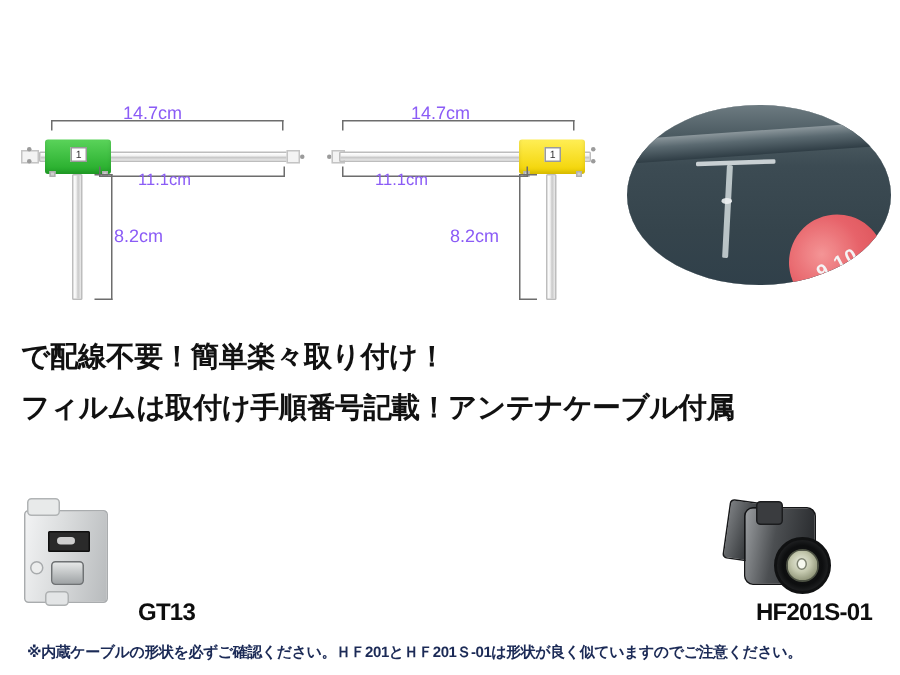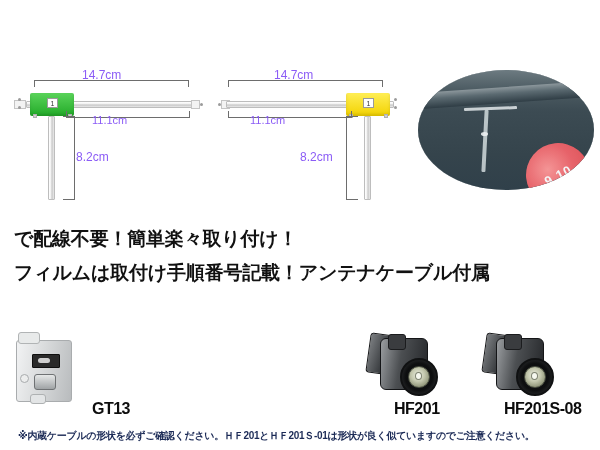--- a/index.html
+++ b/index.html
@@ -430,40 +430,29 @@
         <div class="conn-body" style="left:22px; top:26px; width:12px; height:5px; background:#cfcfcf;"></div>
         <div class="conn-body" style="left:18px; top:42px; width:22px; height:16px; background:linear-gradient(180deg,#e6e8e8,#9fa3a5); border:1px solid #6f7274;"></div>
         <div class="conn-body" style="left:4px; top:42px; width:9px; height:9px; border-radius:50%; background:#eceded; border:1px solid #a8abad;"></div>
         <div class="conn-body" style="left:14px; top:62px; width:16px; height:10px; background:#e3e5e6; border:1px solid #aeb1b2;"></div>
       </div>
       <div class="connector-label" style="left:48px;margin-left:36px;">GT13</div>
     </div>
 
 
 
-    <div class="connector" style="left:356px; width:108px;">
-      <div class="connector-img" style="left:12px; width:78px; height:74px;">
-        <div class="conn-body" style="left:0px; top:2px; width:26px; height:40px; background:linear-gradient(100deg,#7b7e81 0%,#3c3f42 60%,#1f2123 100%); transform:rotate(8deg); border:1px solid #17181a;"></div>
-        <div class="conn-body" style="left:12px; top:6px; width:48px; height:52px; background:linear-gradient(100deg,#9b9ea1 0%,#4c4f52 42%,#232528 100%); border:1px solid #141517; border-radius:6px;"></div>
-        <div class="conn-body" style="left:20px; top:2px; width:18px; height:16px; background:#3a3c3f; border:1px solid #1b1c1e; border-radius:3px;"></div>
-        <div class="conn-body" style="left:32px; top:26px; width:38px; height:38px; border-radius:50%; background:radial-gradient(circle at 50% 50%, #161718 0%, #0d0e0f 55%, #3a3c3e 100%); border:2px solid #101112;"></div>
-        <div class="conn-body" style="left:40px; top:34px; width:22px; height:22px; border-radius:50%; background:radial-gradient(circle at 45% 40%, #e9ecdf 0%, #c4c8ae 40%, #8f9478 75%, #5f6450 100%); border:1px solid #4c5143;"></div>
-        <div class="conn-body" style="left:47px; top:40px; width:7px; height:8px; border-radius:50%; background:#f6f8ef; border:1px solid #7d8270;"></div>
-      </div>
-      <div class="connector-label" style="left:38px;">HF201</div>
-    </div>
 
     <div class="connector" style="left:470px; width:126px;">
       <div class="connector-img" style="left:14px; width:78px; height:74px;">
         <div class="conn-body" style="left:0px; top:2px; width:26px; height:40px; background:linear-gradient(100deg,#7b7e81 0%,#3c3f42 60%,#1f2123 100%); transform:rotate(8deg); border:1px solid #17181a;"></div>
         <div class="conn-body" style="left:12px; top:6px; width:48px; height:52px; background:linear-gradient(100deg,#9b9ea1 0%,#4c4f52 42%,#232528 100%); border:1px solid #141517; border-radius:6px;"></div>
         <div class="conn-body" style="left:20px; top:2px; width:18px; height:16px; background:#3a3c3f; border:1px solid #1b1c1e; border-radius:3px;"></div>
         <div class="conn-body" style="left:32px; top:26px; width:38px; height:38px; border-radius:50%; background:radial-gradient(circle at 50% 50%, #161718 0%, #0d0e0f 55%, #3a3c3e 100%); border:2px solid #101112;"></div>
         <div class="conn-body" style="left:40px; top:34px; width:22px; height:22px; border-radius:50%; background:radial-gradient(circle at 45% 40%, #e9ecdf 0%, #c4c8ae 40%, #8f9478 75%, #5f6450 100%); border:1px solid #4c5143;"></div>
         <div class="conn-body" style="left:47px; top:40px; width:7px; height:8px; border-radius:50%; background:#f6f8ef; border:1px solid #7d8270;"></div>
       </div>
-      <div class="connector-label" style="left:34px;">HF201S-08</div>
+      <div class="connector-label" style="left:34px;">HF201S-01</div>
     </div>
   </div>
 
   <div class="footer">※内蔵ケーブルの形状を必ずご確認ください。ＨＦ201とＨＦ201Ｓ-01は形状が良く似ていますのでご注意ください。</div>
 
 </div>
 
 </body></html>

